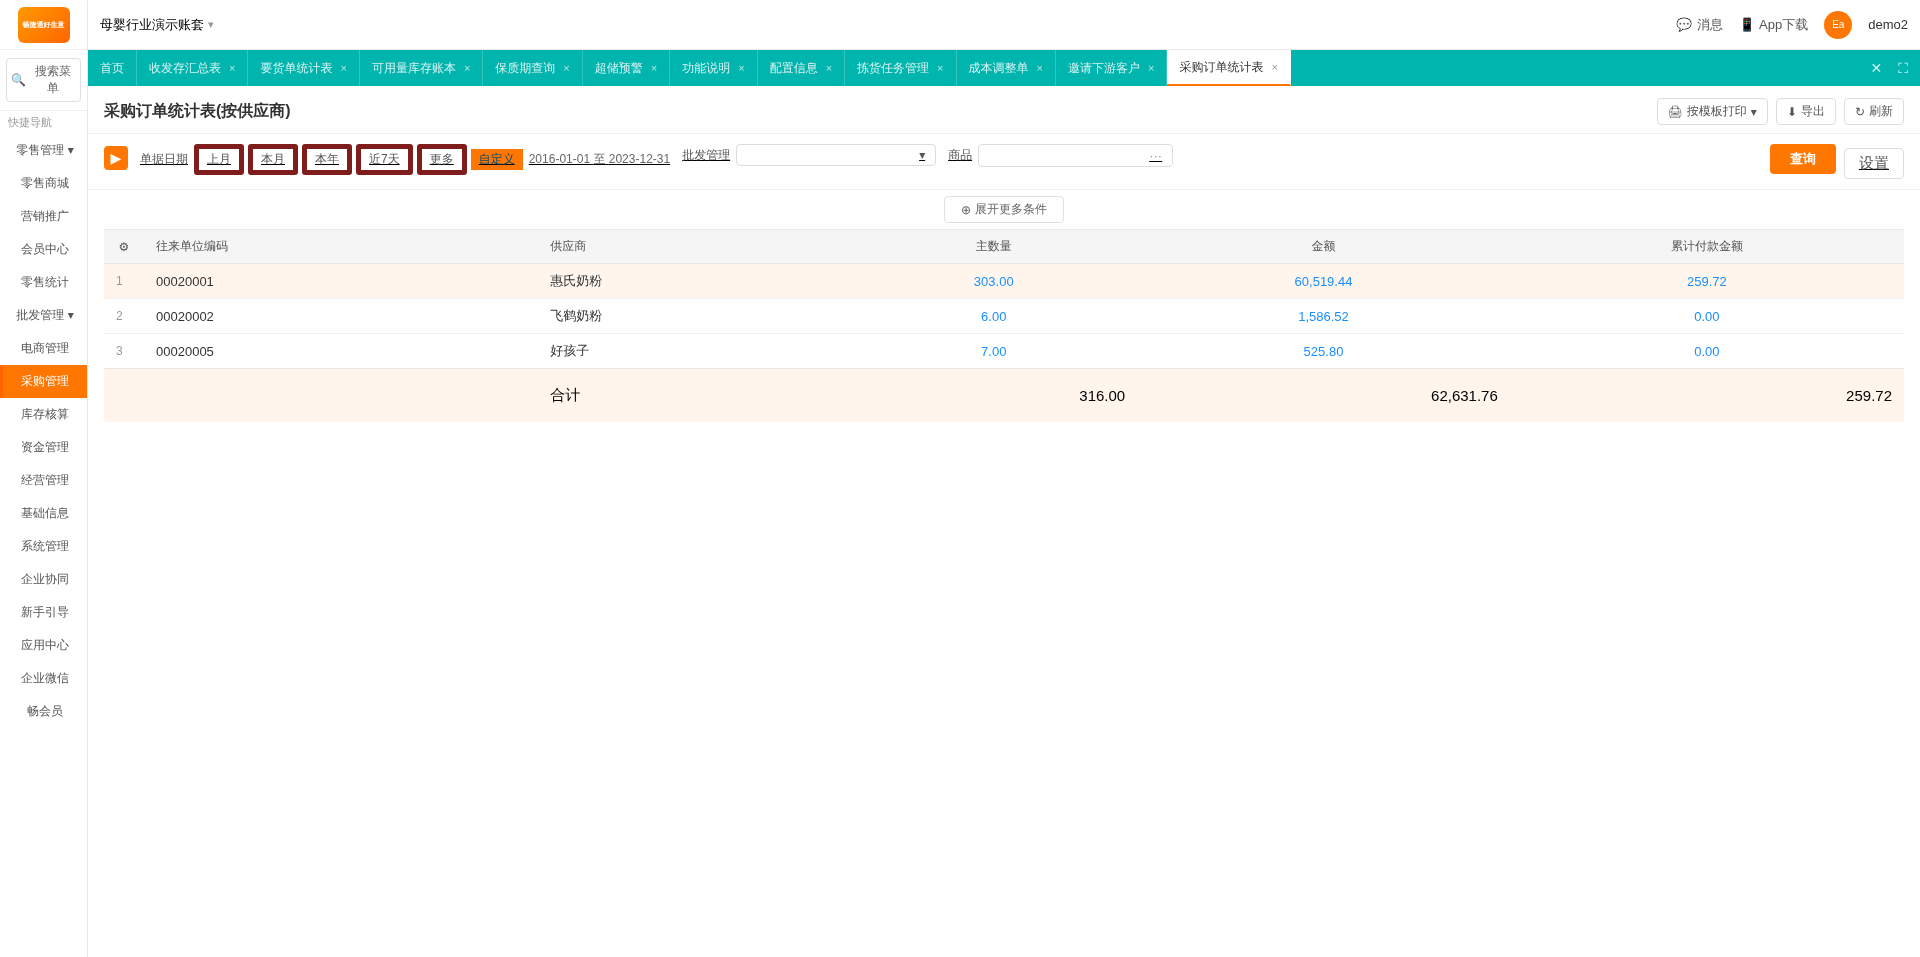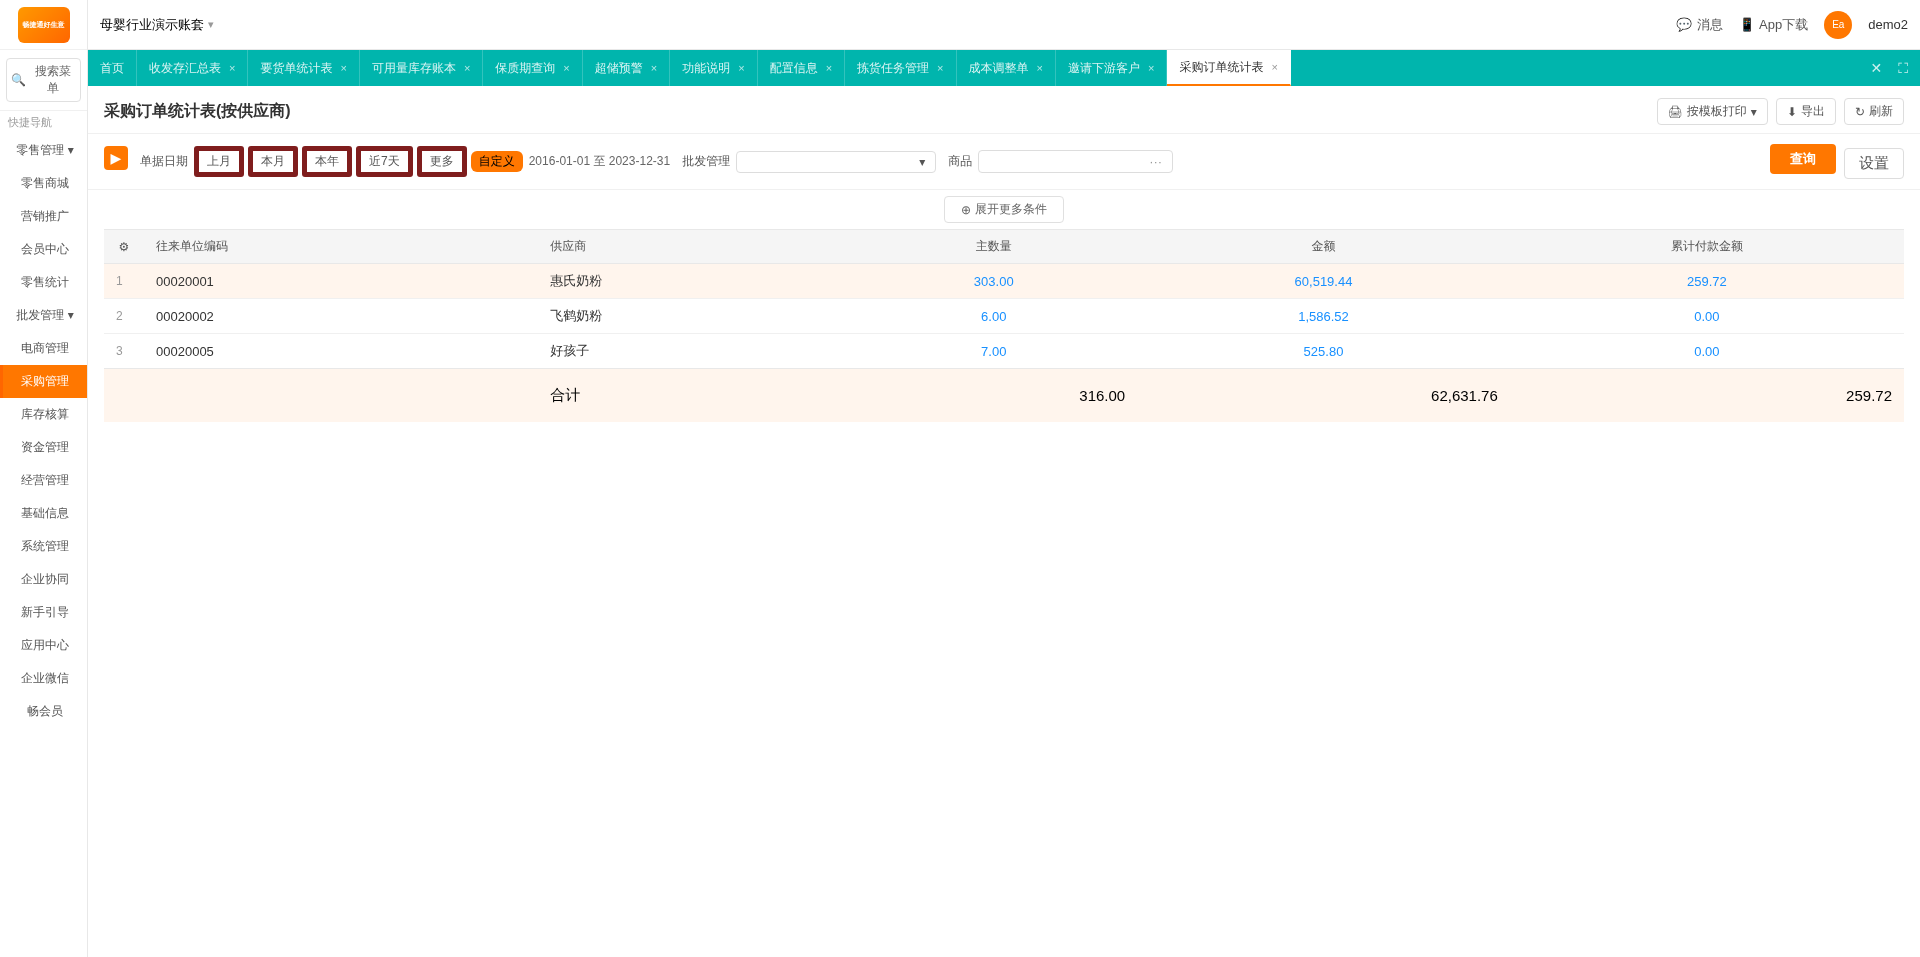--- a/index.html
+++ b/index.html
@@ -42,26 +42,26 @@
     .page-header { padding: 12px 16px 8px; border-bottom: 1px solid #f0f0f0; display: flex; align-items: center; justify-content: space-between; }
     .page-title { font-size: 16px; font-weight: bold; color: #333; }
     .page-header-actions { display: flex; align-items: center; gap: 8px; }
     .btn-print { display: flex; align-items: center; gap: 4px; padding: 4px 10px; border: 1px solid #ddd; border-radius: 4px; cursor: pointer; font-size: 12px; color: #555; background: #fff; }
     .btn-export { display: flex; align-items: center; gap: 4px; padding: 4px 10px; border: 1px solid #ddd; border-radius: 4px; cursor: pointer; font-size: 12px; color: #555; background: #fff; }
     .btn-refresh { display: flex; align-items: center; gap: 4px; padding: 4px 10px; border: 1px solid #ddd; border-radius: 4px; cursor: pointer; font-size: 12px; color: #555; background: #fff; }
 
     
     .filter-bar { padding: 10px 16px; border-bottom: 1px solid #f0f0f0; display: flex; align-items: flex-start; gap: 12px; flex-wrap: wrap; }
     .filter-toggle { width: 24px; height: 24px; background: #ff7700; color: #fff; border: none; border-radius: 4px; cursor: pointer; font-size: 14px; display: flex; align-items: center; justify-content: center; flex-shrink: 0; margin-top: 2px; }
-    .filter-row { display: flex; align-items: center; gap: 12px; flex-wrap: wrap; flex: 1; }
+    .filter-row { display: flex; align-items: flex-start; gap: 12px; flex-wrap: wrap; flex: 1; text-decoration: underline; }
     .filter-item { display: flex; align-items: center; gap: 6px; }
     .filter-label { font-size: 12px; color: #555; white-space: nowrap; }
     .filter-date-range { display: flex; align-items: center; gap: 4px; font-size: 12px; color: #333; }
     .filter-date-btn { padding: 2px 8px; border: 5px solid #7f1d1d; border-radius: 3px; cursor: pointer; font-size: 12px; color: #555; background: #fff; }
-    .filter-custom-badge { padding: 2px 8px; background: #ff7700; color: #000000; border-radius: 6px; font-size: 12px; }
+    .filter-custom-badge { padding: 2px 8px; background: #ff7700; color: #0c4a6e; border-radius: 0; font-size: 12px; }
     .filter-date-text { font-size: 12px; color: #666; }
     .filter-select { display: flex; align-items: center; gap: 4px; padding: 3px 10px; border: 1px solid #ddd; border-radius: 4px; background: #fff; cursor: pointer; font-size: 12px; color: #555; min-width: 200px; justify-content: space-between; }
     .filter-input { display: flex; align-items: center; padding: 3px 10px; border: 1px solid #ddd; border-radius: 4px; background: #fff; min-width: 180px; }
     .filter-input input { border: none; outline: none; font-size: 12px; color: #555; width: 100%; background: transparent; }
     .expand-row { display: flex; align-items: center; justify-content: center; padding: 6px; }
     .expand-btn { display: flex; align-items: center; gap: 4px; font-size: 12px; color: #666; cursor: pointer; padding: 4px 16px; border: 1px solid #e0e0e0; border-radius: 4px; background: #fff; }
     .btn-query { padding: 6px 20px; background: #ff7700; color: #fff; border: none; border-radius: 4px; cursor: pointer; font-size: 13px; font-weight: bold; }
     .btn-settings { padding: 5px 14px; background: #fff; color: #555; border: 1px solid #ddd; border-radius: 4px; cursor: pointer; font-size: 15px; margin-top: 4px; display: block; }
 
     

